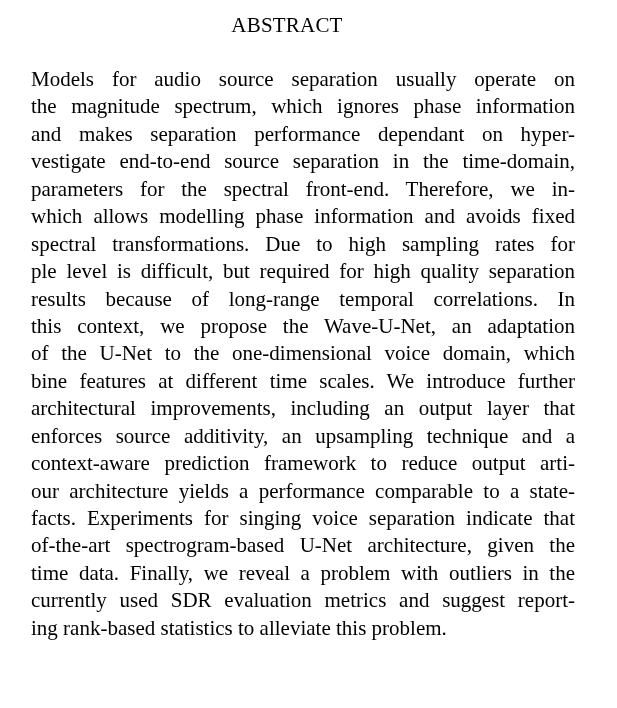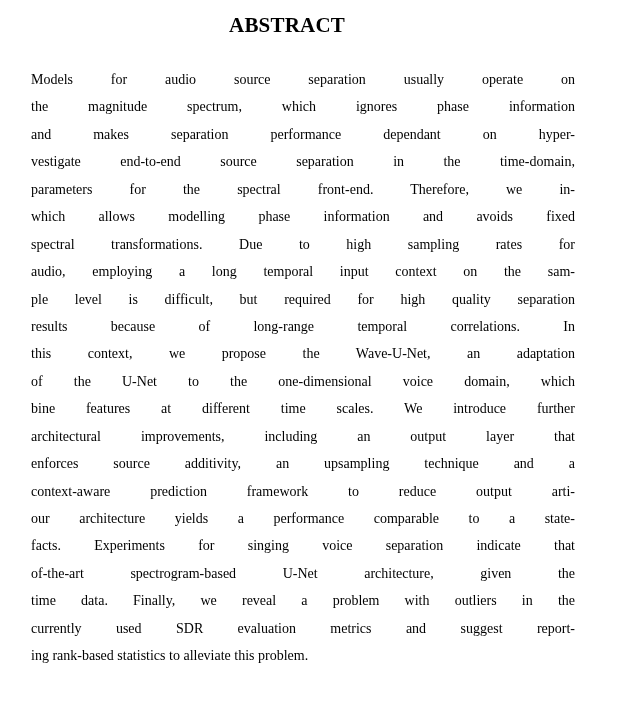--- a/index.html
+++ b/index.html
@@ -1,35 +1,34 @@
 <!DOCTYPE html>
 <html><head>
 <meta charset="utf-8">
 <style>
   html, body { margin:0; padding:0; background:#ffffff; }
   body { width:617px; height:708px; overflow:hidden; position:relative; font-family:"Liberation Serif", "DejaVu Serif", serif; color:#000; }
-  .title { position:absolute; top:12px; left:0; width:574px; text-align:center; font-weight:bold; font-size:21px; line-height:26px; letter-spacing:0.2px; }
+  .title { position:absolute; top:12px; left:0; width:574px; text-align:center; font-weight:normal; font-size:21px; line-height:26px; letter-spacing:0.2px; }
   .body { position:absolute; top:66px; left:31px; width:544px; }
-  .line { display:block; height:27.45px; line-height:27.45px; font-size:14px; white-space:nowrap; text-align:justify; text-align-last:justify; }
+  .line { display:block; height:27.45px; line-height:27.45px; font-size:21px; white-space:nowrap; text-align:justify; text-align-last:justify; }
   .line.last { text-align-last:left; }
 </style>
 </head>
 <body>
 
 <div class="title">ABSTRACT</div>
 
 <div class="body">
   <span class="line">Models for audio source separation usually operate on</span>
   <span class="line">the magnitude spectrum, which ignores phase information</span>
   <span class="line">and makes separation performance dependant on hyper-</span>
   <span class="line">vestigate end-to-end source separation in the time-domain,</span>
   <span class="line">parameters for the spectral front-end.  Therefore, we in-</span>
   <span class="line">which allows modelling phase information and avoids fixed</span>
   <span class="line">spectral transformations.  Due to high sampling rates for</span>
-  <span class="line">audio, employing a long temporal input context on the sam-</span>
   <span class="line">ple level is difficult, but required for high quality separation</span>
   <span class="line">results because of long-range temporal correlations.  In</span>
   <span class="line">this context, we propose the Wave-U-Net, an adaptation</span>
   <span class="line">of the U-Net to the one-dimensional voice domain, which</span>
   <span class="line">bine features at different time scales. We introduce further</span>
   <span class="line">architectural improvements, including an output layer that</span>
   <span class="line">enforces source additivity, an upsampling technique and a</span>
   <span class="line">context-aware prediction framework to reduce output arti-</span>
   <span class="line">our architecture yields a performance comparable to a state-</span>
   <span class="line">facts. Experiments for singing voice separation indicate that</span>

